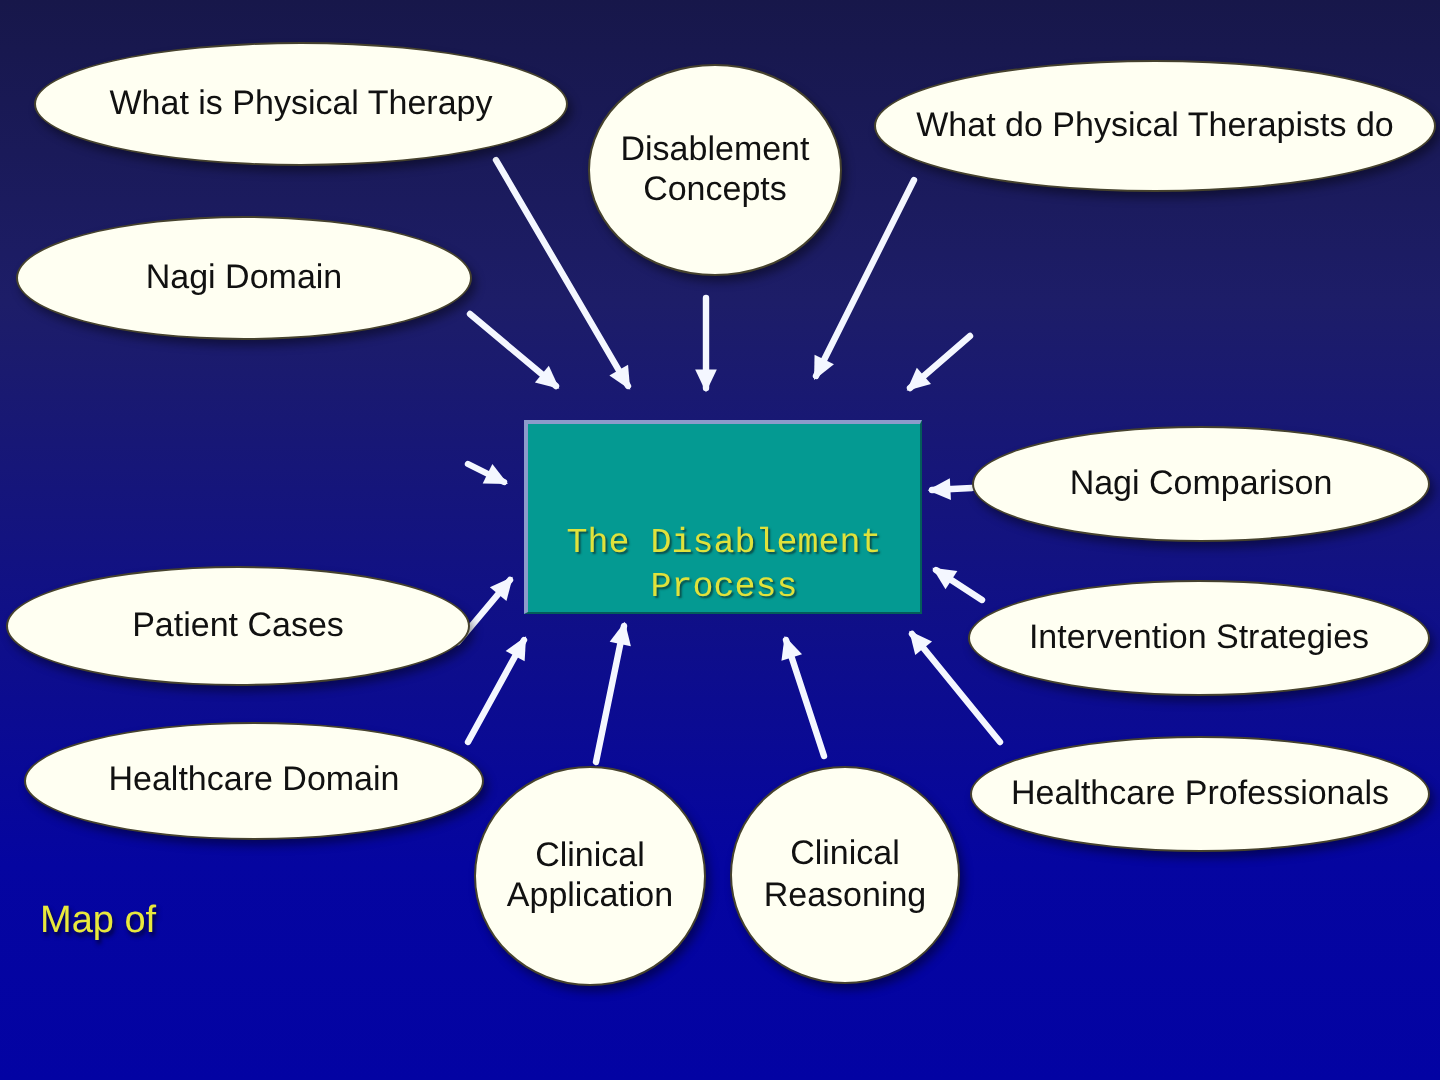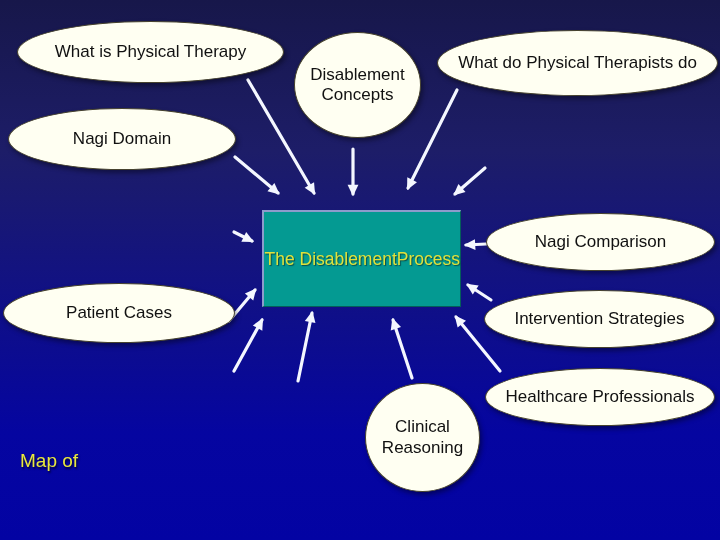--- a/index.html
+++ b/index.html
@@ -47,22 +47,23 @@
   .center-box{
     position:absolute;
     z-index:2;
     left:262px;top:210px;width:199px;height:97px;
     box-sizing:border-box;
     background:var(--center-fill,#049a92);
     border-top:2px solid var(--center-border,#8c9bcb);
     border-left:2px solid var(--center-border,#8c9bcb);
     border-right:1px solid #045e59;
     border-bottom:1px solid #045e59;
-    display:flex;align-items:center;justify-content:flex-end;
+    display:flex;flex-direction:column;align-items:center;justify-content:flex-end;
     text-align:center;
+    font-family:Liberation Mono, monospace;
   }
   .center-box .line{
     font-size:17.5px;
     line-height:1.3;
     color:var(--center-text,#dfe23c);
     text-shadow:1px 1px 1px rgba(10,70,66,0.9);
   }
   .map-title{
     position:absolute;
     z-index:2;
@@ -125,25 +126,31 @@
   </div>
 
   <div class="node" style="left:3px;top:283px;width:232px;height:60px">
     <span class="node-label">Patient Cases</span>
   </div>
 
   <div class="node" style="left:484px;top:290px;width:231px;height:58px">
     <span class="node-label">Intervention Strategies</span>
   </div>
 
+  <div class="node" style="left:12px;top:361px;width:230px;height:59px">
+    <span class="node-label">Healthcare Domain</span>
+  </div>
 
   <div class="node" style="left:485px;top:368px;width:230px;height:58px">
     <span class="node-label">Healthcare Professionals</span>
   </div>
 
+  <div class="node" style="left:237px;top:383px;width:116px;height:110px">
+    <span class="node-label">Clinical Application</span>
+  </div>
 
   <div class="node" style="left:365px;top:383px;width:115px;height:109px">
     <span class="node-label">Clinical Reasoning</span>
   </div>
 
   <div class="center-box">
     <div class="line">The Disablement</div>
     <div class="line">Process</div>
   </div>
 

